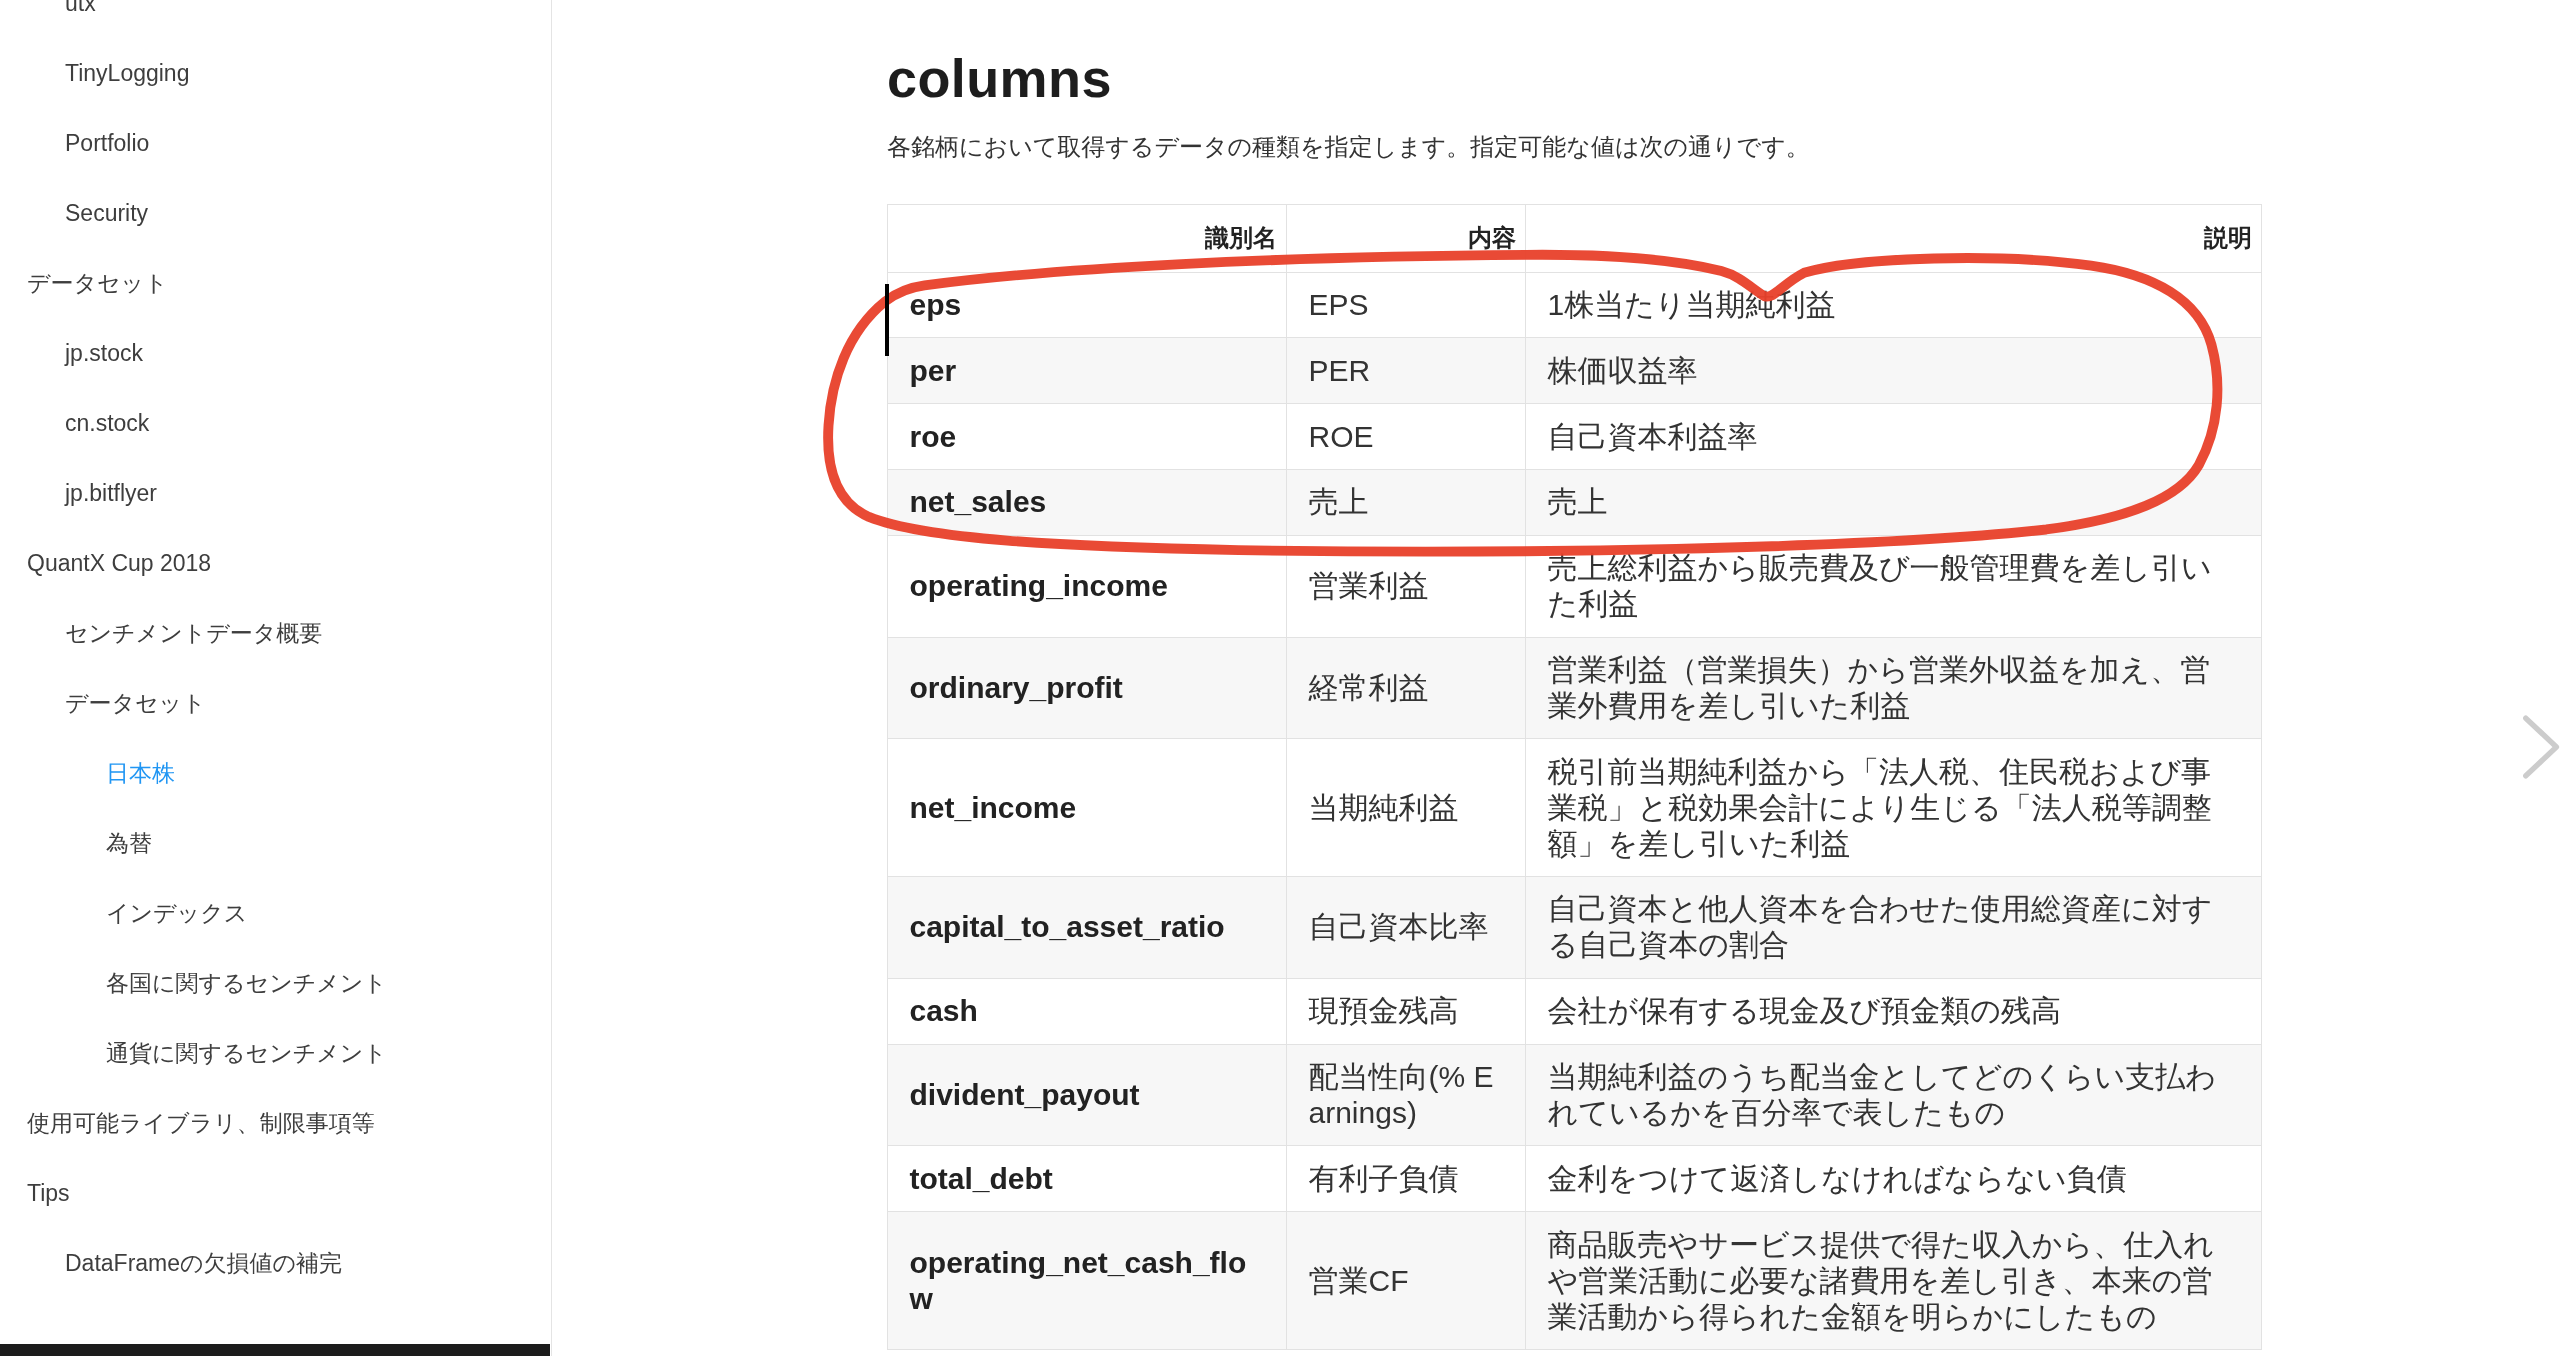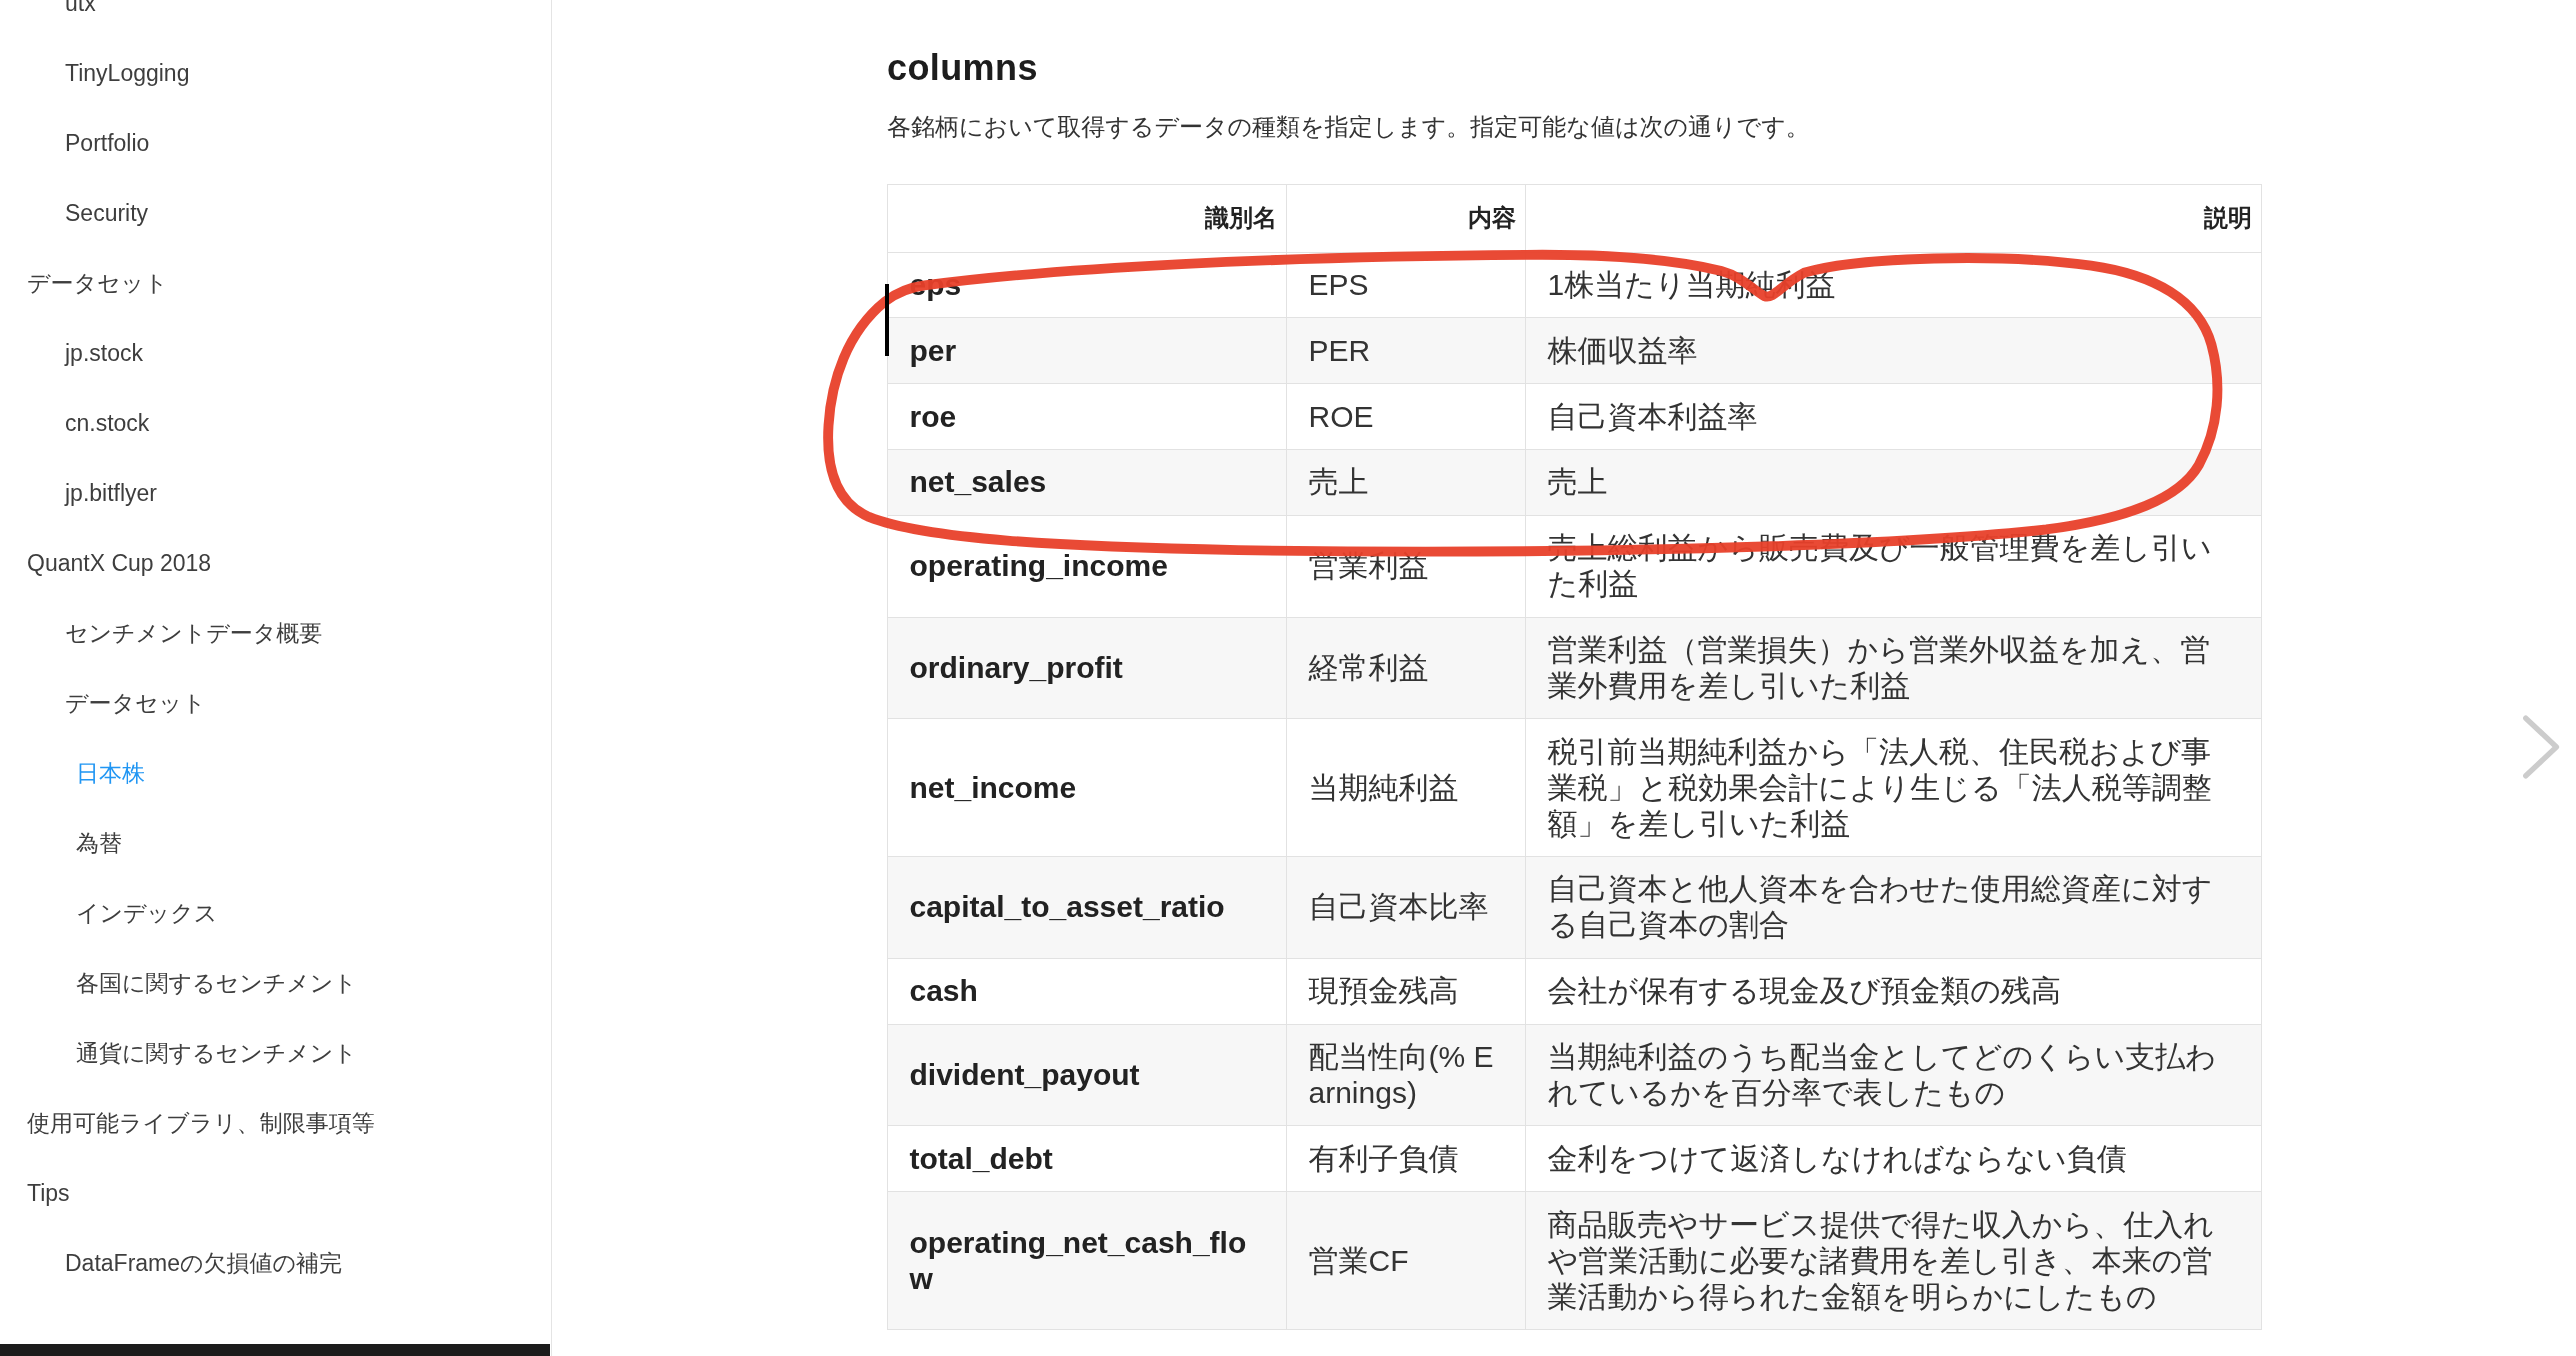--- a/index.html
+++ b/index.html
@@ -14,34 +14,34 @@
     position:absolute; left:0; top:0; width:552px; height:1356px;
     background:#ffffff; border-right:1.8px solid #e4e4e4; overflow:hidden;
   }
   .side-items { position:absolute; top:-32px; left:0; right:0; }
   .item {
     height:70px; display:flex; align-items:center;
     font-size:23px; color:#3e3e3e; cursor:pointer; white-space:nowrap;
   }
   .lvl0 { padding-left:27px; }
   .lvl1 { padding-left:65px; }
-  .lvl2 { padding-left:76px; }
+  .lvl2 { padding-left:106px; }
   .item.active { color:#2196f3; }
   .sidebar-bottom {
     position:absolute; left:0; bottom:0; width:550px; height:11.7px; background:#1c1c1c;
   }
 
   
   .main {
     position:absolute; left:554px; top:0; right:0; bottom:0;
     background:#ffffff; overflow:hidden;
   }
   .content { padding:47px 0 0 333px; }
   h1.page-title {
-    font-size:36px; font-weight:700; color:#1d1d1d; letter-spacing:0.4px;
+    font-size:54px; font-weight:700; color:#1d1d1d; letter-spacing:0.4px;
   }
   .desc { margin-top:22px; font-size:24px; color:#333; }
 
   table.cols {
     margin-top:41px; border-collapse:collapse; table-layout:fixed; width:1373px;
     background:#fff;
   }
   table.cols col.c1 { width:399px; }
   table.cols col.c2 { width:239px; }
   table.cols col.c3 { width:736px; }

